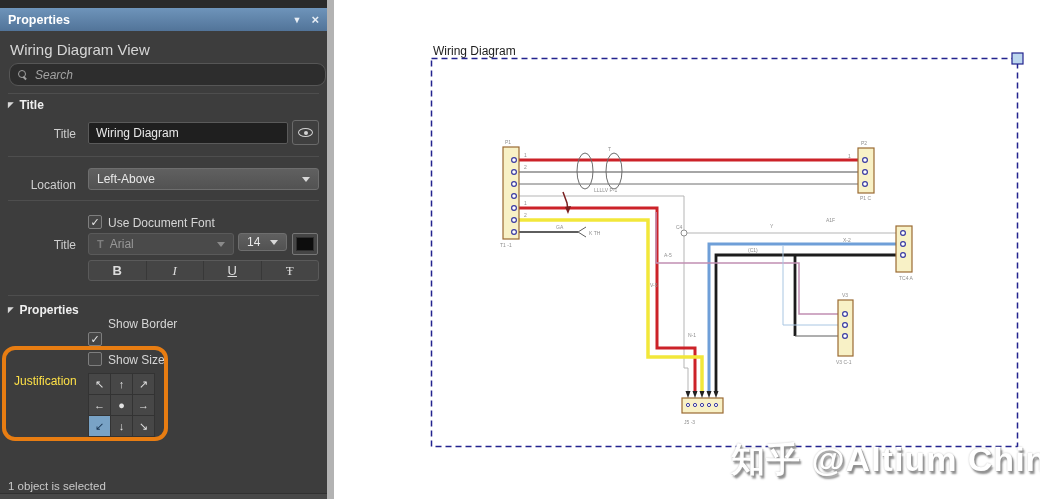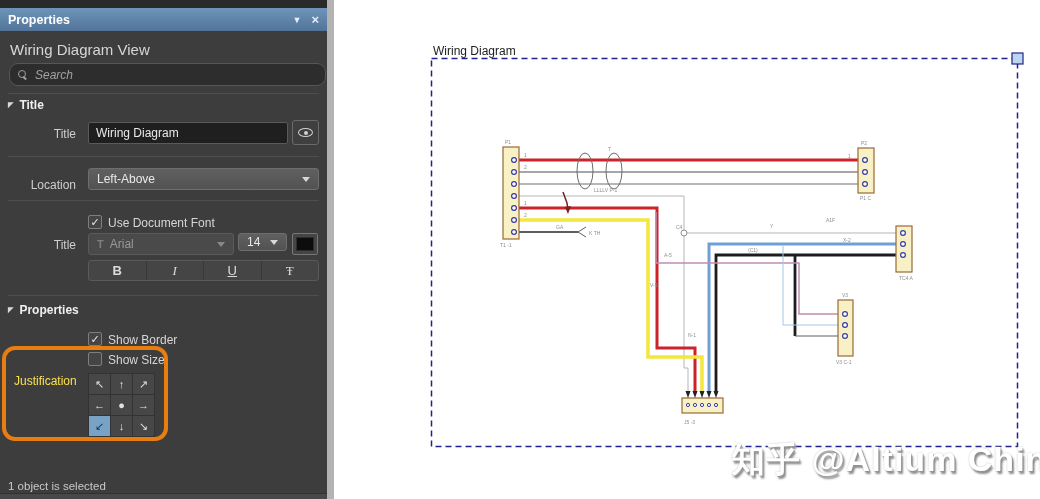--- a/index.html
+++ b/index.html
@@ -154,21 +154,21 @@
     <div class="sep" style="top:295px"></div>
 
     <div class="section-hdr" style="top:303px">
       <span class="tri">◤</span>
       <span>Properties</span>
     </div>
 
     <div class="checkbox" style="left:88px; top:332px">
       <span>✓</span>
     </div>
-    <span class="cb-label" style="left:108px; top:333px">Show Border</span>
+    <span class="cb-label" style="left:108px; top:317px">Show Border</span>
 
     <div class="checkbox" style="left:88px; top:352px">
       <span></span>
     </div>
     <span class="cb-label" style="left:108px; top:353px">Show Size</span>
 
     <span class="cb-label" style="left:14px; top:374px; color:#fde047">Justification</span>
     <div class="just-grid" id="just-grid">
         <div class="just-cell">↖</div>
         <div class="just-cell">↑</div>

